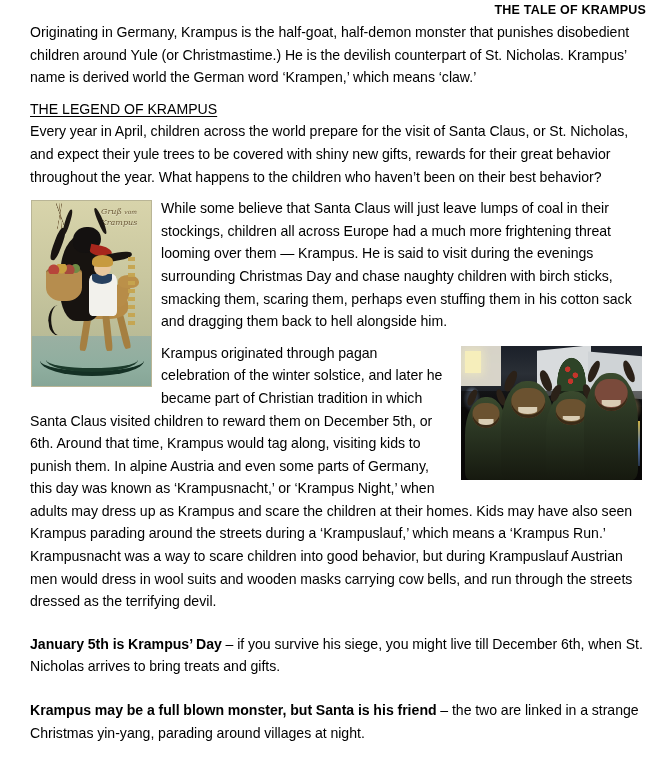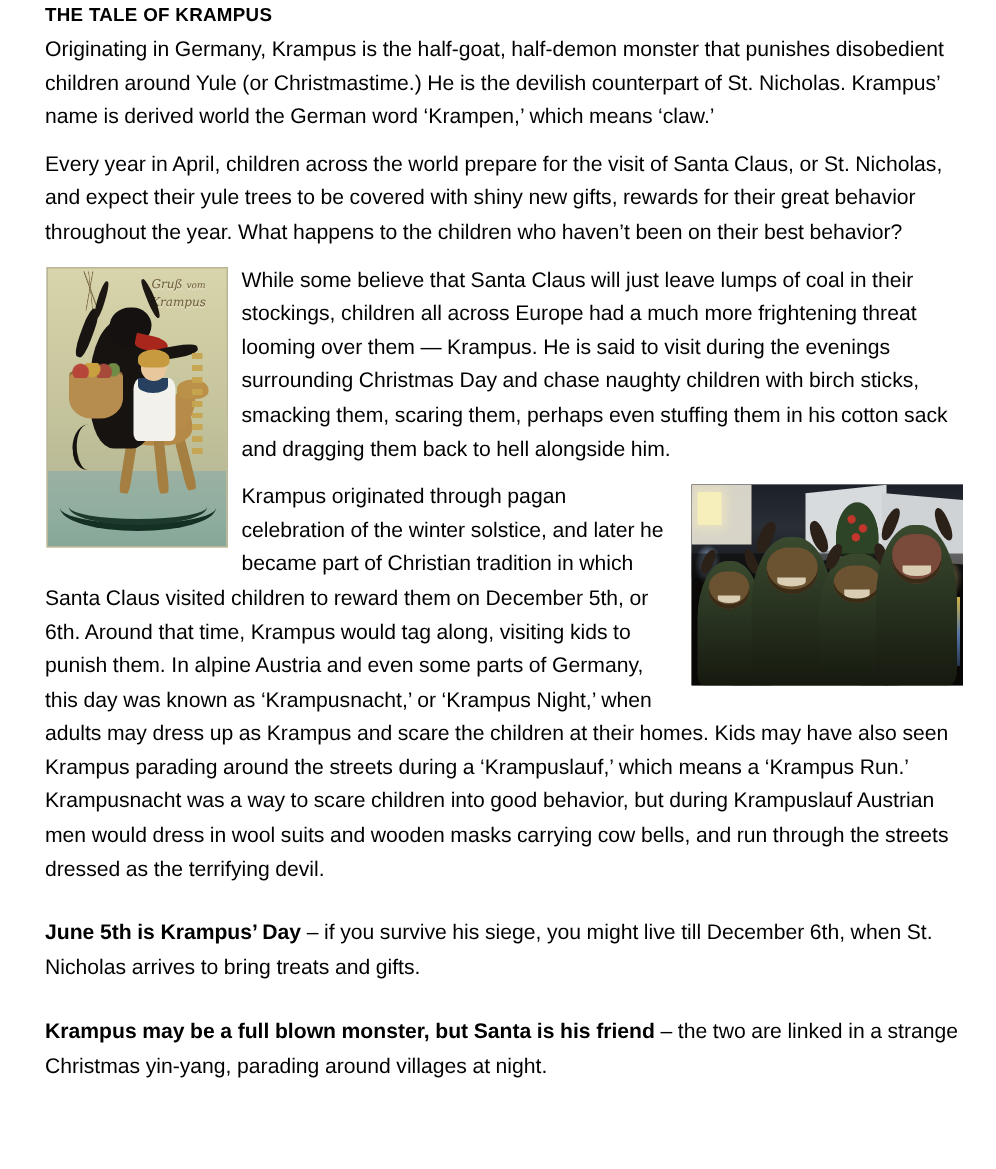--- a/index.html
+++ b/index.html
@@ -17,21 +17,21 @@
   .page {
     position: relative;
     width: 664px;
     height: 779px;
     box-sizing: border-box;
     padding: 0 18px 0 30px;
     background: #ffffff;
   }
 
   .doc-title {
-    text-align: left;
+    text-align: right;
     font-weight: bold;
     font-size: 12.5px;
     letter-spacing: 0.2px;
     margin: 2px 0 3px 0;
     line-height: 16px;
   }
 
   p.body-text {
     font-size: 14.1px;
     line-height: 22.6px;
@@ -295,20 +295,21 @@
 <body>
 
 <div class="page">
 
   <div class="doc-title">THE TALE OF KRAMPUS</div>
 
   <p class="body-text">Originating in Germany, Krampus is the half-goat, half-demon monster that punishes disobedient children around Yule (or Christmastime.) He is the devilish counterpart of St. Nicholas. Krampus’ name is derived world the German word ‘Krampen,’ which means ‘claw.’</p>
 
   <div class="spacer-sm"></div>
 
+  <div class="section-head">THE LEGEND OF KRAMPUS</div>
 
   <p class="body-text">Every year in April, children across the world prepare for the visit of Santa Claus, or St. Nicholas, and expect their yule trees to be covered with shiny new gifts, rewards for their great behavior throughout the year. What happens to the children who haven’t been on their best behavior?</p>
 
   <div class="spacer-sm"></div>
 
   <div class="postcard">
     <div class="pc-sky"></div>
     <div class="pc-floor"></div>
     <div class="pc-greet">
       <span>Gruß</span>
@@ -382,20 +383,20 @@
           <div class="jaw"></div>
         </div>
       </div>
   </div>
 
   <p class="body-text">Krampus originated through pagan celebration of the winter solstice, and later he became part of Christian tradition in which Santa Claus visited children to reward them on December 5th, or 6th. Around that time, Krampus would tag along, visiting kids to punish them. In alpine Austria and even some parts of Germany, this day was known as ‘Krampusnacht,’ or ‘Krampus Night,’ when adults may dress up as Krampus and scare the children at their homes. Kids may have also seen Krampus parading around the streets during a ‘Krampuslauf,’ which means a ‘Krampus Run.’ Krampusnacht was a way to scare children into good behavior, but during Krampuslauf Austrian men would dress in wool suits and wooden masks carrying cow bells, and run through the streets dressed as the terrifying devil.</p>
 
   <div class="spacer-md"></div>
 
 
-  <p class="body-text"><b>June 5th is Krampus’ Day</b><span> – if you survive his siege, you might live till December 6th, when St. Nicholas arrives to bring treats and gifts.</span></p>
+  <p class="body-text"><b>January 5th is Krampus’ Day</b><span> – if you survive his siege, you might live till December 6th, when St. Nicholas arrives to bring treats and gifts.</span></p>
 
   <div class="spacer-para"></div>
 
   <p class="body-text"><b>Krampus may be a full blown monster, but Santa is his friend</b><span> – the two are linked in a strange Christmas yin-yang, parading around villages at night.</span></p>
 
   <div class="clearfix"></div>
 </div>
 
 </body></html>

